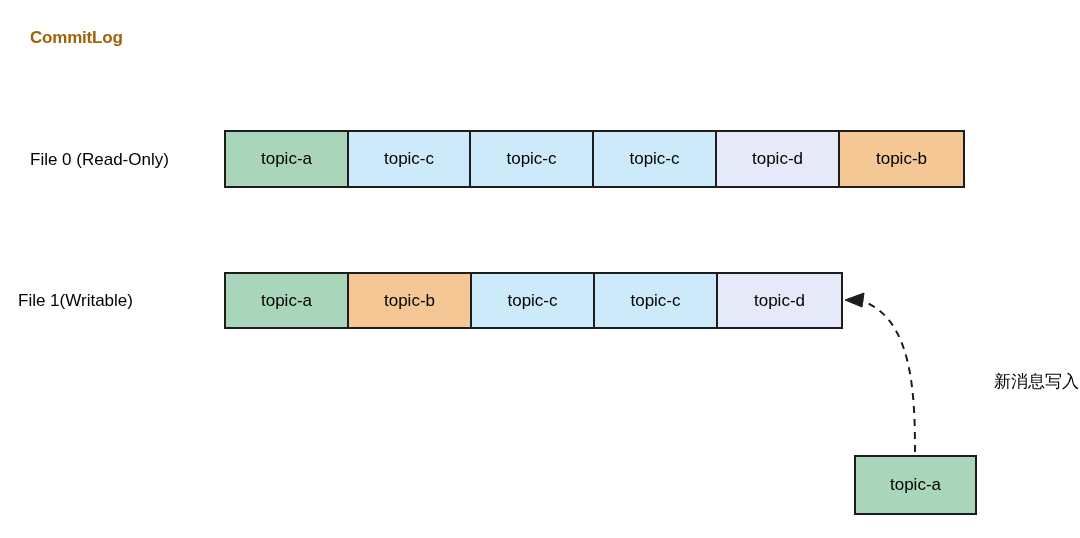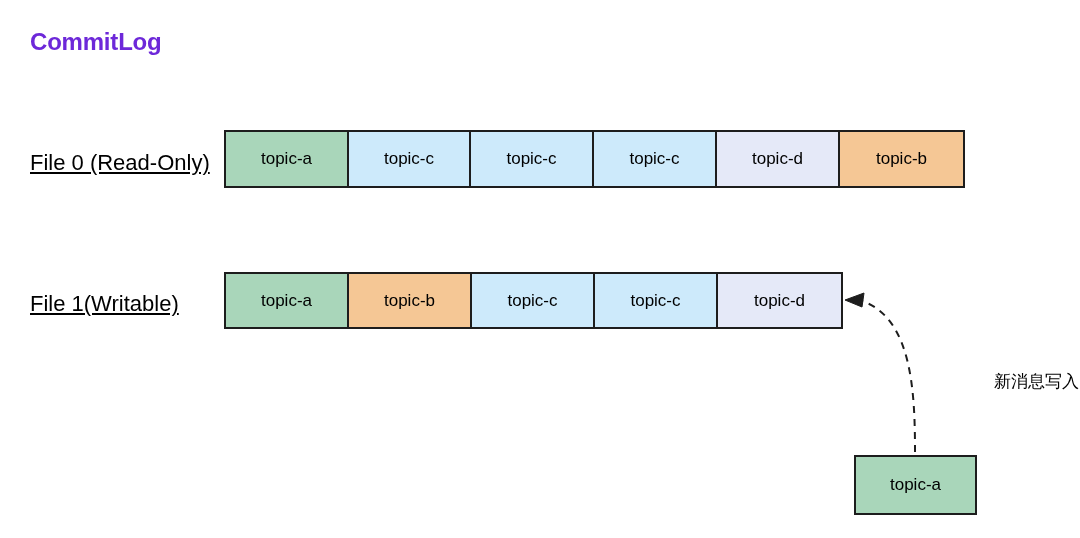--- a/index.html
+++ b/index.html
@@ -12,31 +12,30 @@
     width: 1080px;
     height: 538px;
     background: #ffffff;
     font-family: "Liberation Sans", sans-serif;
     overflow: hidden;
   }
   .page-title {
     position: absolute;
     left: 30px;
     top: 28px;
-    font-size: 24px;
+    font-size: 17px;
     font-weight: bold;
-    color: #6d28d9;
+    color: #a16207;
     letter-spacing: -0.2px;
   }
   .row-label {
     position: absolute;
-    font-size: 22px;
+    font-size: 17px;
     color: #000000;
     white-space: nowrap;
-    text-decoration: underline;
   }
   .seg-row {
     position: absolute;
     display: flex;
     box-sizing: border-box;
     border: 2px solid #1d1d1d;
   }
   .seg {
     box-sizing: border-box;
     display: flex;
@@ -97,21 +96,21 @@
         <span>topic-c</span>
       </div>
       <div class="seg" style="width: 123px; background: rgb(229, 233, 248); border-right-color: rgb(29, 29, 29);">
         <span>topic-d</span>
       </div>
       <div class="seg" style="width: 123px; background: rgb(245, 199, 149); border-right-color: rgb(29, 29, 29);">
         <span>topic-b</span>
       </div>
     </div>
 
-  <div class="row-label" style="left:30px; top:291px;">File 1(Writable)</div>
+  <div class="row-label" style="left:18px; top:291px;">File 1(Writable)</div>
   <div class="seg-row" id="row-1" style="left: 224px; top: 272px; height: 57px; border-color: rgb(29, 29, 29);">
       <div class="seg" style="width: 123px; background: rgb(169, 214, 186); border-right-color: rgb(29, 29, 29);">
         <span>topic-a</span>
       </div>
       <div class="seg" style="width: 123px; background: rgb(245, 199, 149); border-right-color: rgb(29, 29, 29);">
         <span>topic-b</span>
       </div>
       <div class="seg" style="width: 123px; background: rgb(205, 234, 251); border-right-color: rgb(29, 29, 29);">
         <span>topic-c</span>
       </div>

